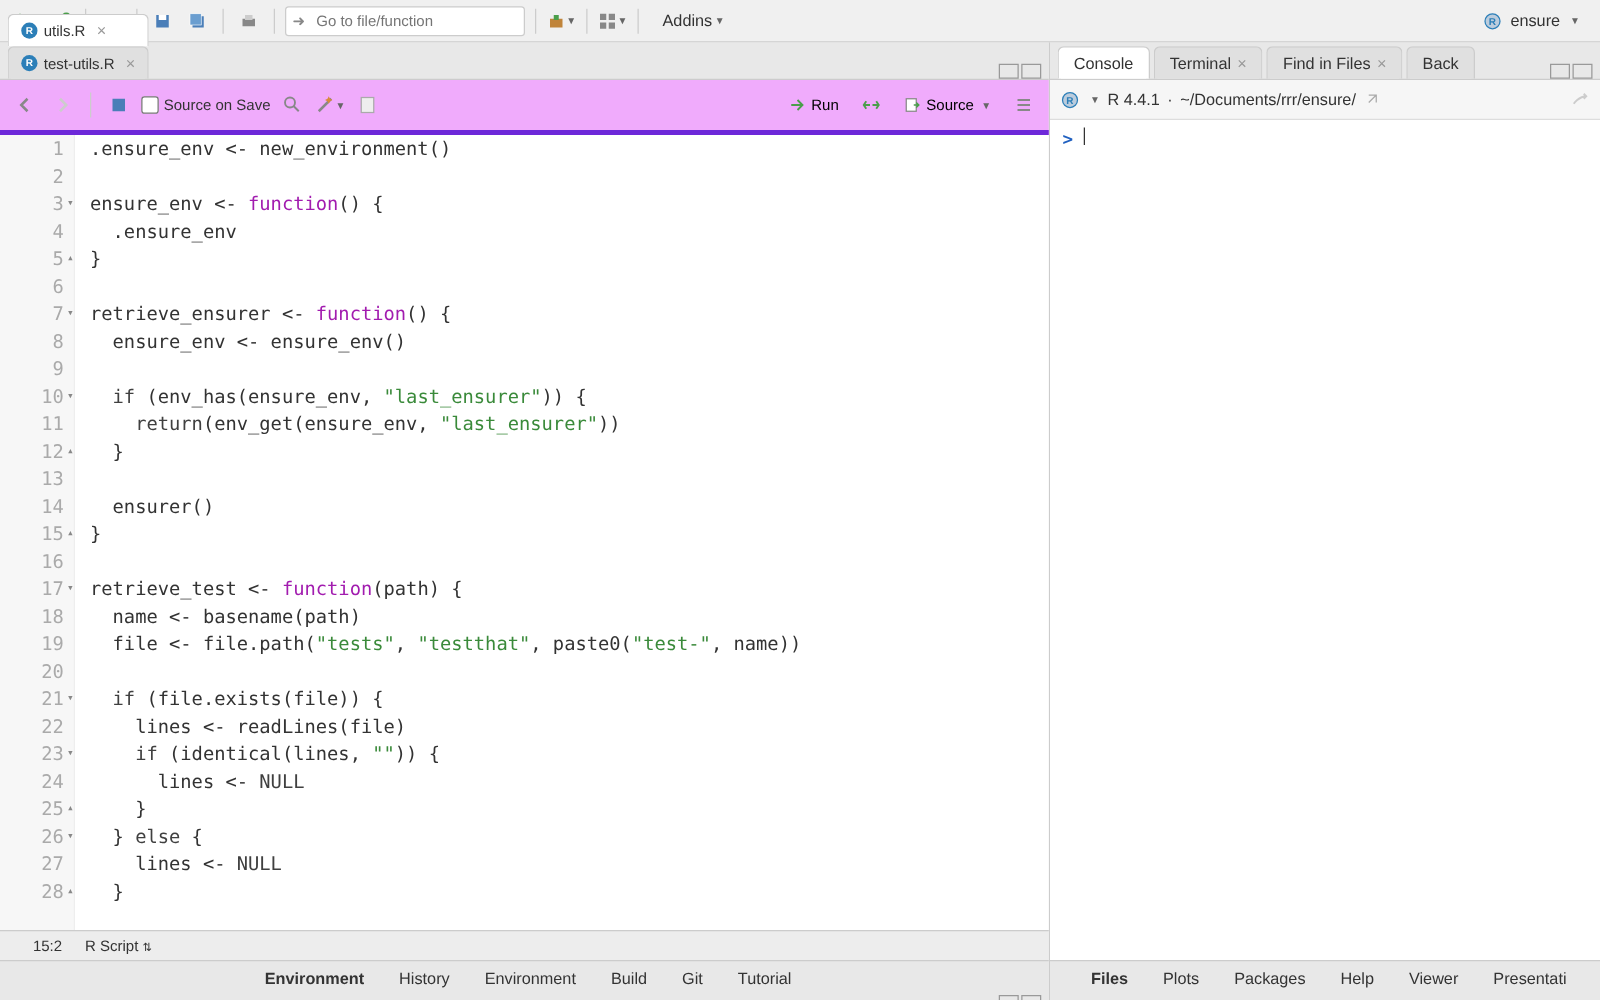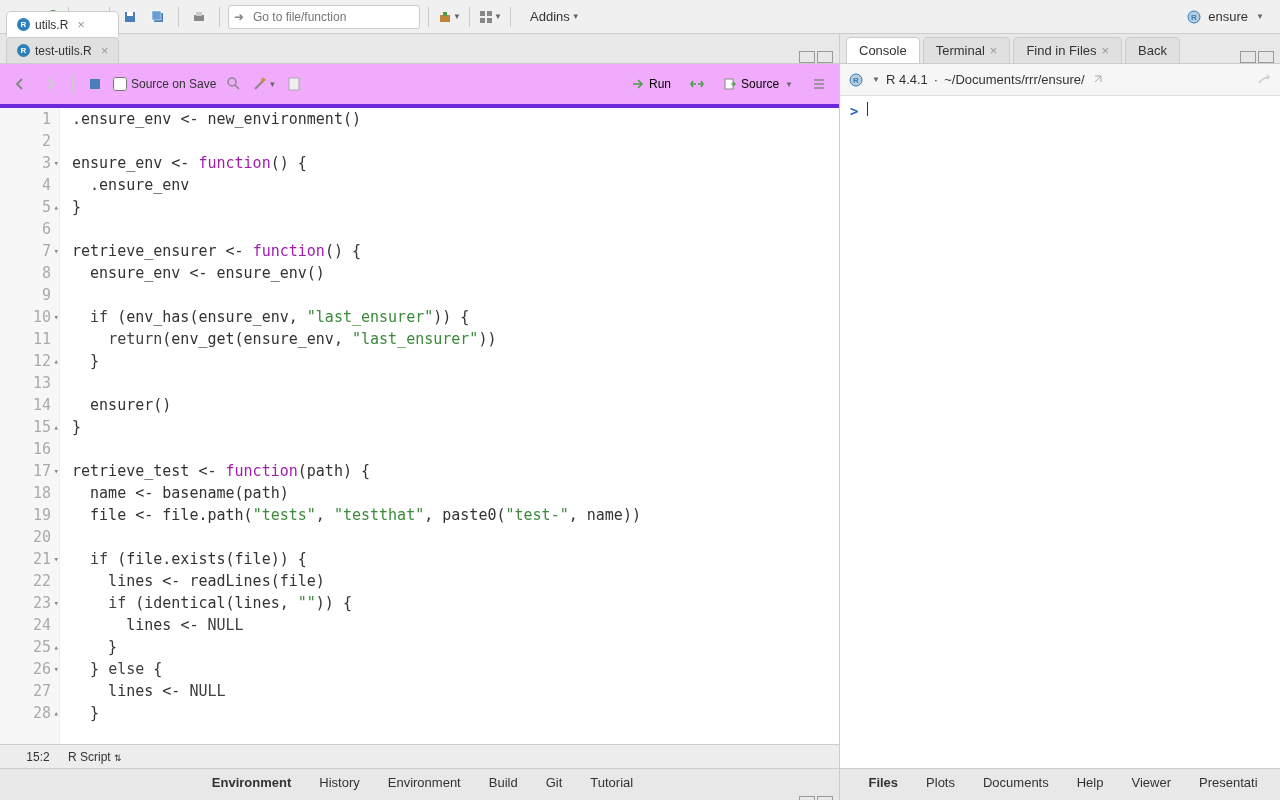--- a/index.html
+++ b/index.html
@@ -324,20 +324,20 @@
           <path d="M3 10c0 0 4-6 10-6M11 2l2 2-2 2" stroke="#ccc" fill="none" stroke-width="1.5"></path>
         </svg>
     </div>
     <div class="console-body">
       <span class="prompt">&gt;</span> <span style="border-left:1px solid #333;height:14px;display:inline-block"></span>
     </div>
     <div class="bottom-tabs">
       <div id="br-tabs" style="display:flex">
           <div class="btab active">Files</div>
           <div class="btab">Plots</div>
-          <div class="btab">Documents</div>
+          <div class="btab">Packages</div>
           <div class="btab">Help</div>
           <div class="btab">Viewer</div>
           <div class="btab">Presentati</div>
         </div>
     </div>
   </div>
 </div>
 
 </body></html>

